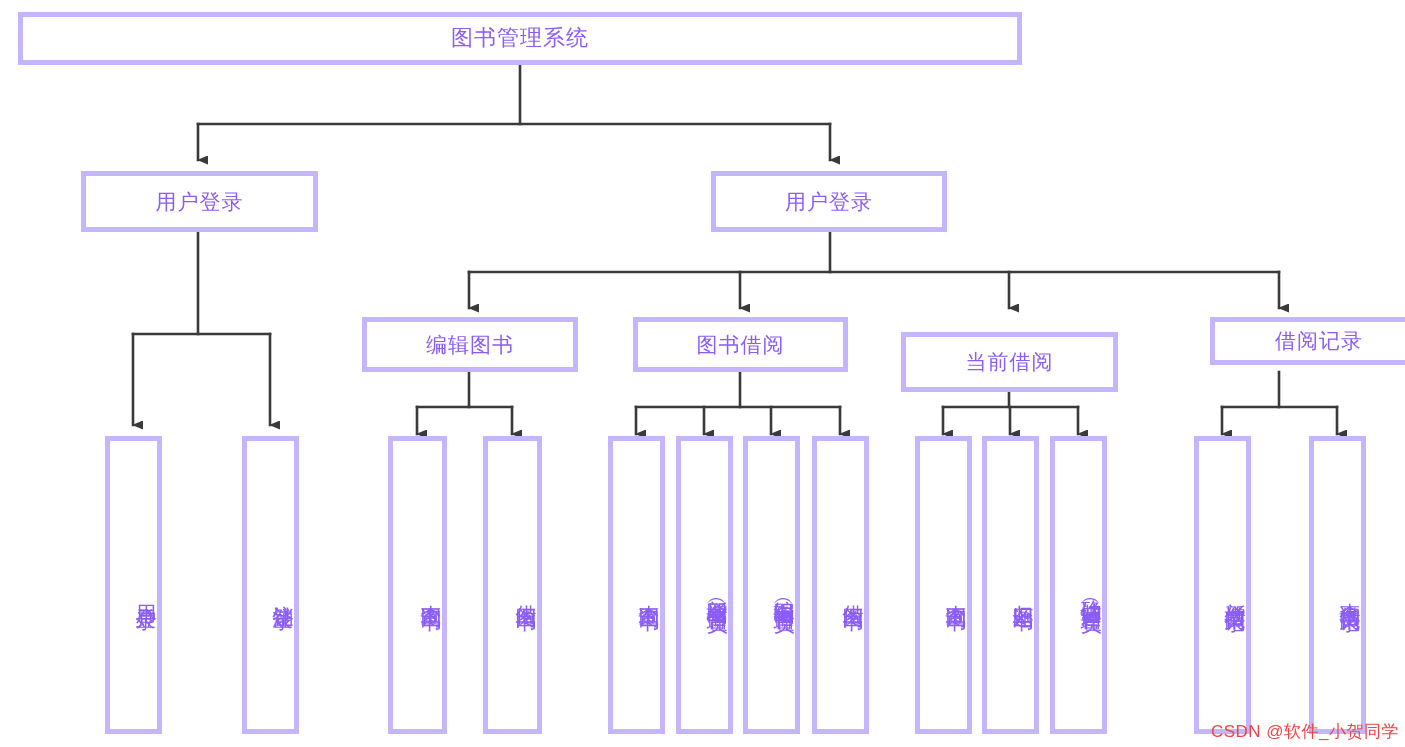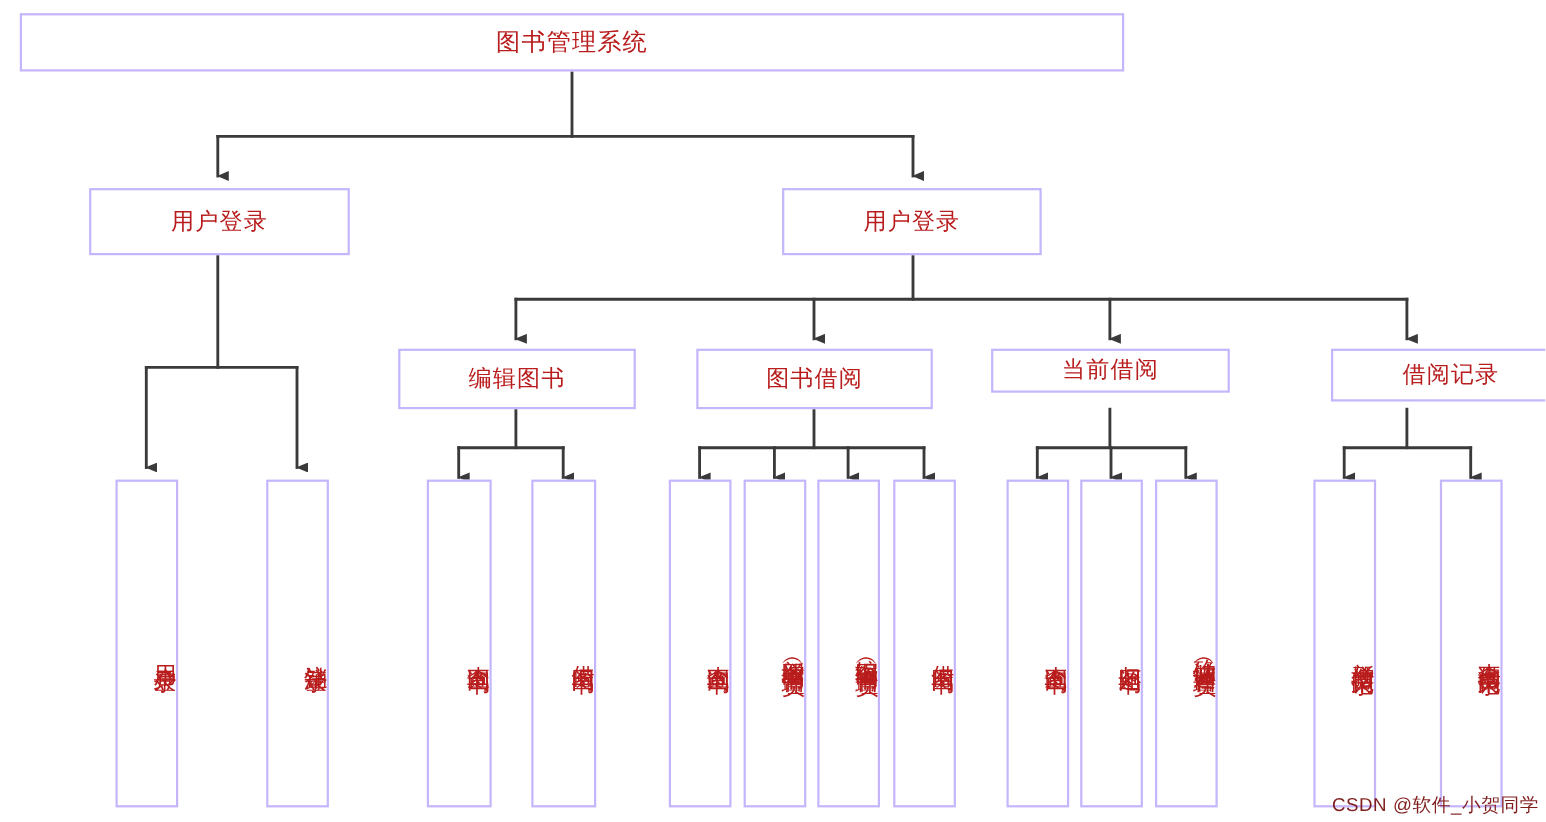--- a/index.html
+++ b/index.html
@@ -23,25 +23,25 @@
     left: 0;
     top: 0;
     width: 1405px;
     height: 747px;
     pointer-events: none;
   }
   .node {
     position: absolute;
     box-sizing: border-box;
     background: #ffffff;
-    border: 2px solid #c4b5fd;
+    border: 5px solid #c4b5fd;
     display: flex;
     align-items: center;
     justify-content: center;
-    color: #b91c1c;
+    color: #8b5cf6;
     text-align: right;
   }
   .node.horiz {
     font-size: 21px;
     letter-spacing: 1px;
     line-height: 1.2;
   }
   .node.root {
     font-size: 22px;
   }
@@ -58,21 +58,21 @@
   .node.vert .vlabel {
     writing-mode: vertical-rl;
     text-orientation: upright;
     white-space: nowrap;
   }
   #watermark {
     position: absolute;
     right: 6px;
     bottom: 4px;
     font-size: 17px;
-    color: #7f1d1d;
+    color: #ef4444;
     letter-spacing: 0.5px;
     white-space: nowrap;
     font-family: "Liberation Sans", "DejaVu Sans", sans-serif;
   }
 </style>
 </head>
 <body>
 
 <div id="diagram-root">
 
@@ -132,21 +132,21 @@
   <div class="node horiz root" style="left:18px; top:12px; width:1004px; height:53px;">图书管理系统</div>
 
   <div class="node horiz" style="left:81px; top:171px; width:237px; height:61px;">用户登录</div>
 
   <div class="node horiz" style="left:711px; top:171px; width:236px; height:61px;">用户登录</div>
 
   <div class="node horiz" style="left:362px; top:317px; width:216px; height:55px;">编辑图书</div>
 
   <div class="node horiz" style="left:633px; top:317px; width:215px; height:55px;">图书借阅</div>
 
-  <div class="node horiz" style="left:901px; top:317px; width:217px; height:40px;">当前借阅</div>
+  <div class="node horiz" style="left:901px; top:332px; width:217px; height:60px;">当前借阅</div>
 
   <div class="node horiz" style="left:1210px; top:317px; width:218px; height:48px;">借阅记录</div>
 
   <div class="node vert" style="left:105px; top:436px; width:57px; height:298px;">
     <span class="vlabel">用户登录</span>
   </div>
   <div class="node vert" style="left:242px; top:436px; width:57px; height:298px;">
     <span class="vlabel">注销登录</span>
   </div>
 

